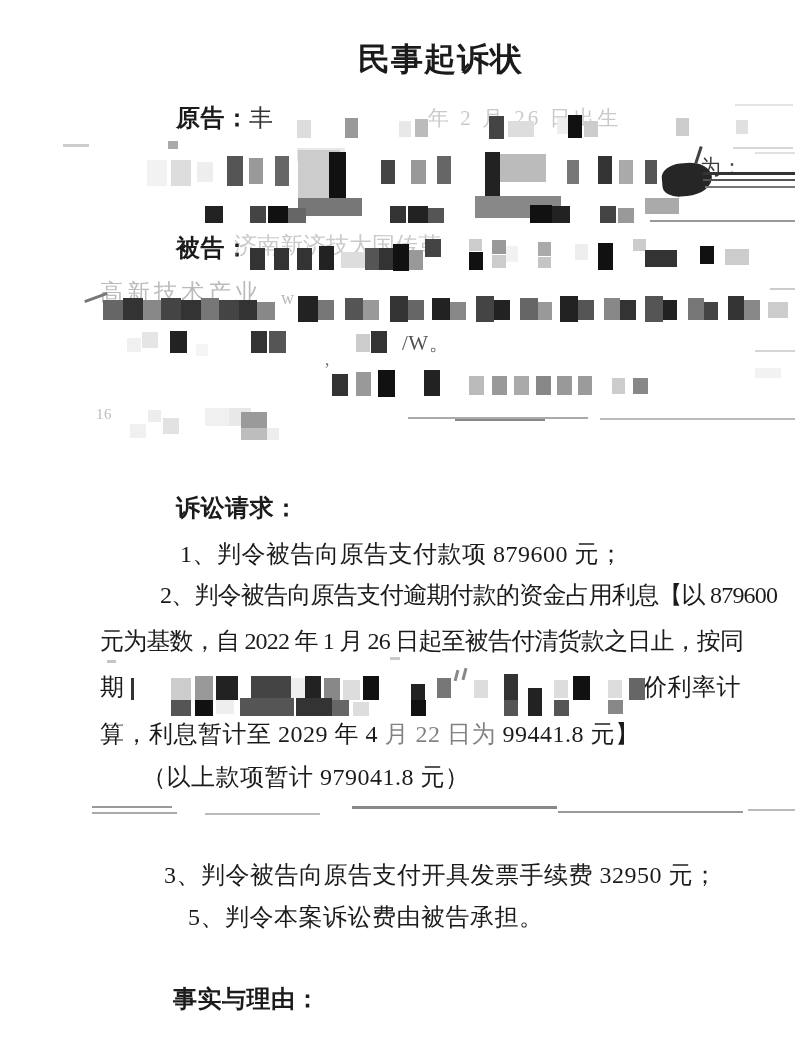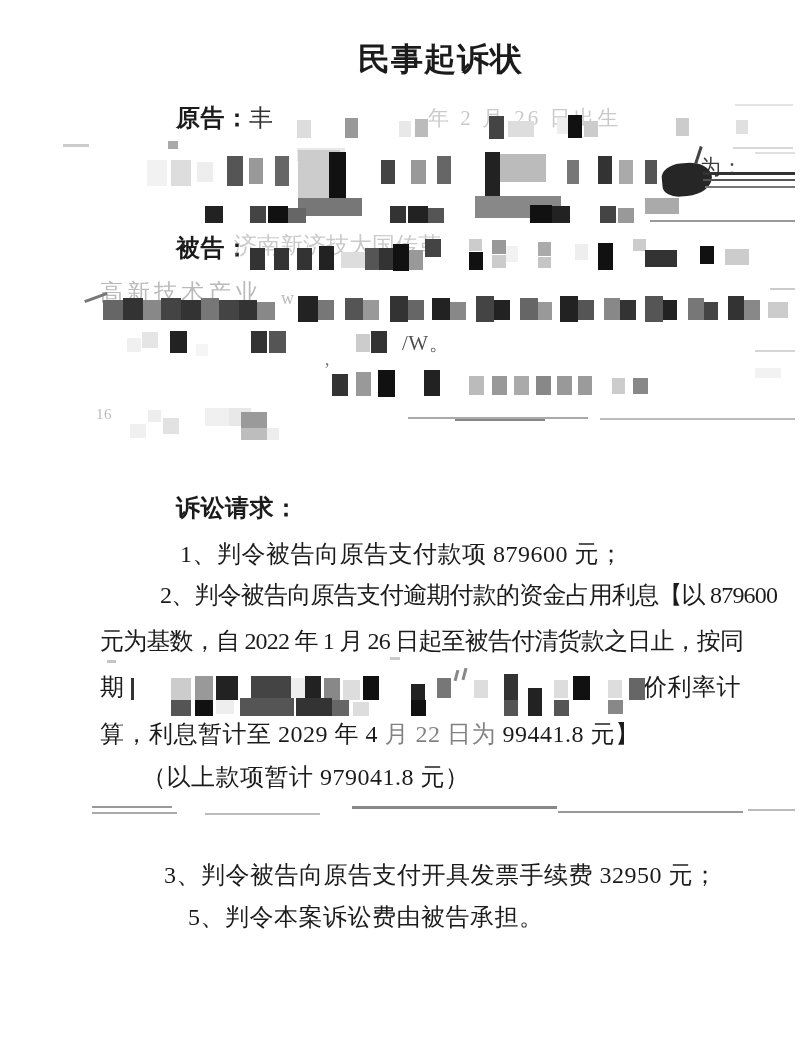--- a/index.html
+++ b/index.html
@@ -47,20 +47,21 @@
   <div class="t" style="left:180px;top:540px;">1、判令被告向原告支付款项 879600 元；</div>
   <div class="t tight" style="left:160px;top:581px;">2、判令被告向原告支付逾期付款的资金占用利息【以 879600</div>
   <div class="t tight" style="left:100px;top:627px;">元为基数，自 2022 年 1 月 26 日起至被告付清货款之日止，按同</div>
   <div class="t" style="left:100px;top:673px;">期</div>
   <div class="t" style="left:643px;top:673px;">价利率计</div>
   <div class="t" style="left:100px;top:720px;"><span>算，利息暂计至 2029 年 4 </span><span class="fade55">月 22 日为</span><span> 99441.8 元】</span></div>
   <div class="t" style="left:142px;top:763px;">（以上款项暂计 979041.8 元）</div>
   <div class="t" style="left:164px;top:822px;margin-top:39px;">3、判令被告向原告支付开具发票手续费 32950 元；</div>
   <div class="t" style="left:188px;top:903px;">5、判令本案诉讼费由被告承担。</div>
 
+  <div class="t bold" style="left:173px;top:985px;">事实与理由：</div>
 
   <div id="mosaic-layer">
       <div class="blk" style="left: 297px; top: 120px; width: 14px; height: 18px; background: rgb(221, 221, 221);"></div>
       <div class="blk" style="left: 345px; top: 118px; width: 13px; height: 20px; background: rgb(153, 153, 153);"></div>
       <div class="blk" style="left: 399px; top: 121px; width: 12px; height: 16px; background: rgb(232, 232, 232);"></div>
       <div class="blk" style="left: 415px; top: 119px; width: 13px; height: 18px; background: rgb(187, 187, 187);"></div>
       <div class="blk" style="left: 489px; top: 116px; width: 15px; height: 23px; background: rgb(68, 68, 68);"></div>
       <div class="blk" style="left: 508px; top: 121px; width: 26px; height: 16px; background: rgb(221, 221, 221);"></div>
       <div class="blk" style="left: 557px; top: 118px; width: 11px; height: 16px; background: rgb(238, 238, 238);"></div>
       <div class="blk" style="left: 568px; top: 115px; width: 14px; height: 23px; background: rgb(17, 17, 17);"></div>

